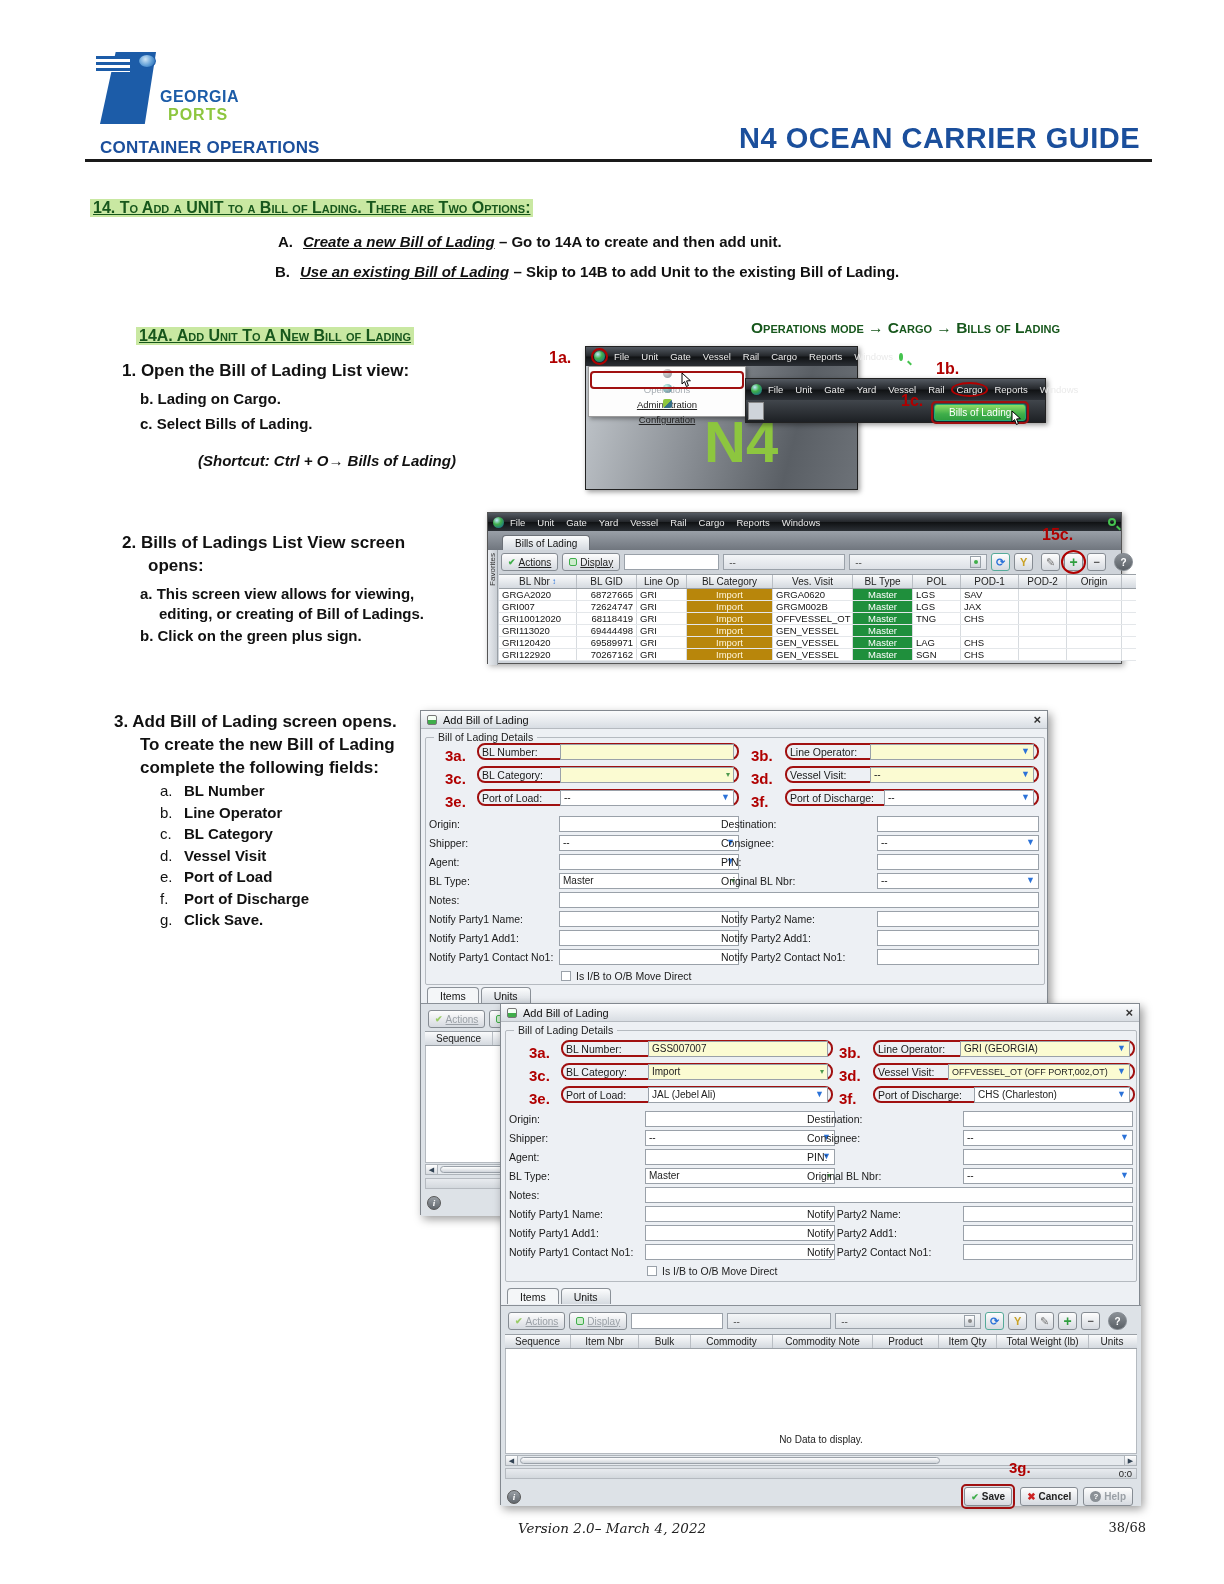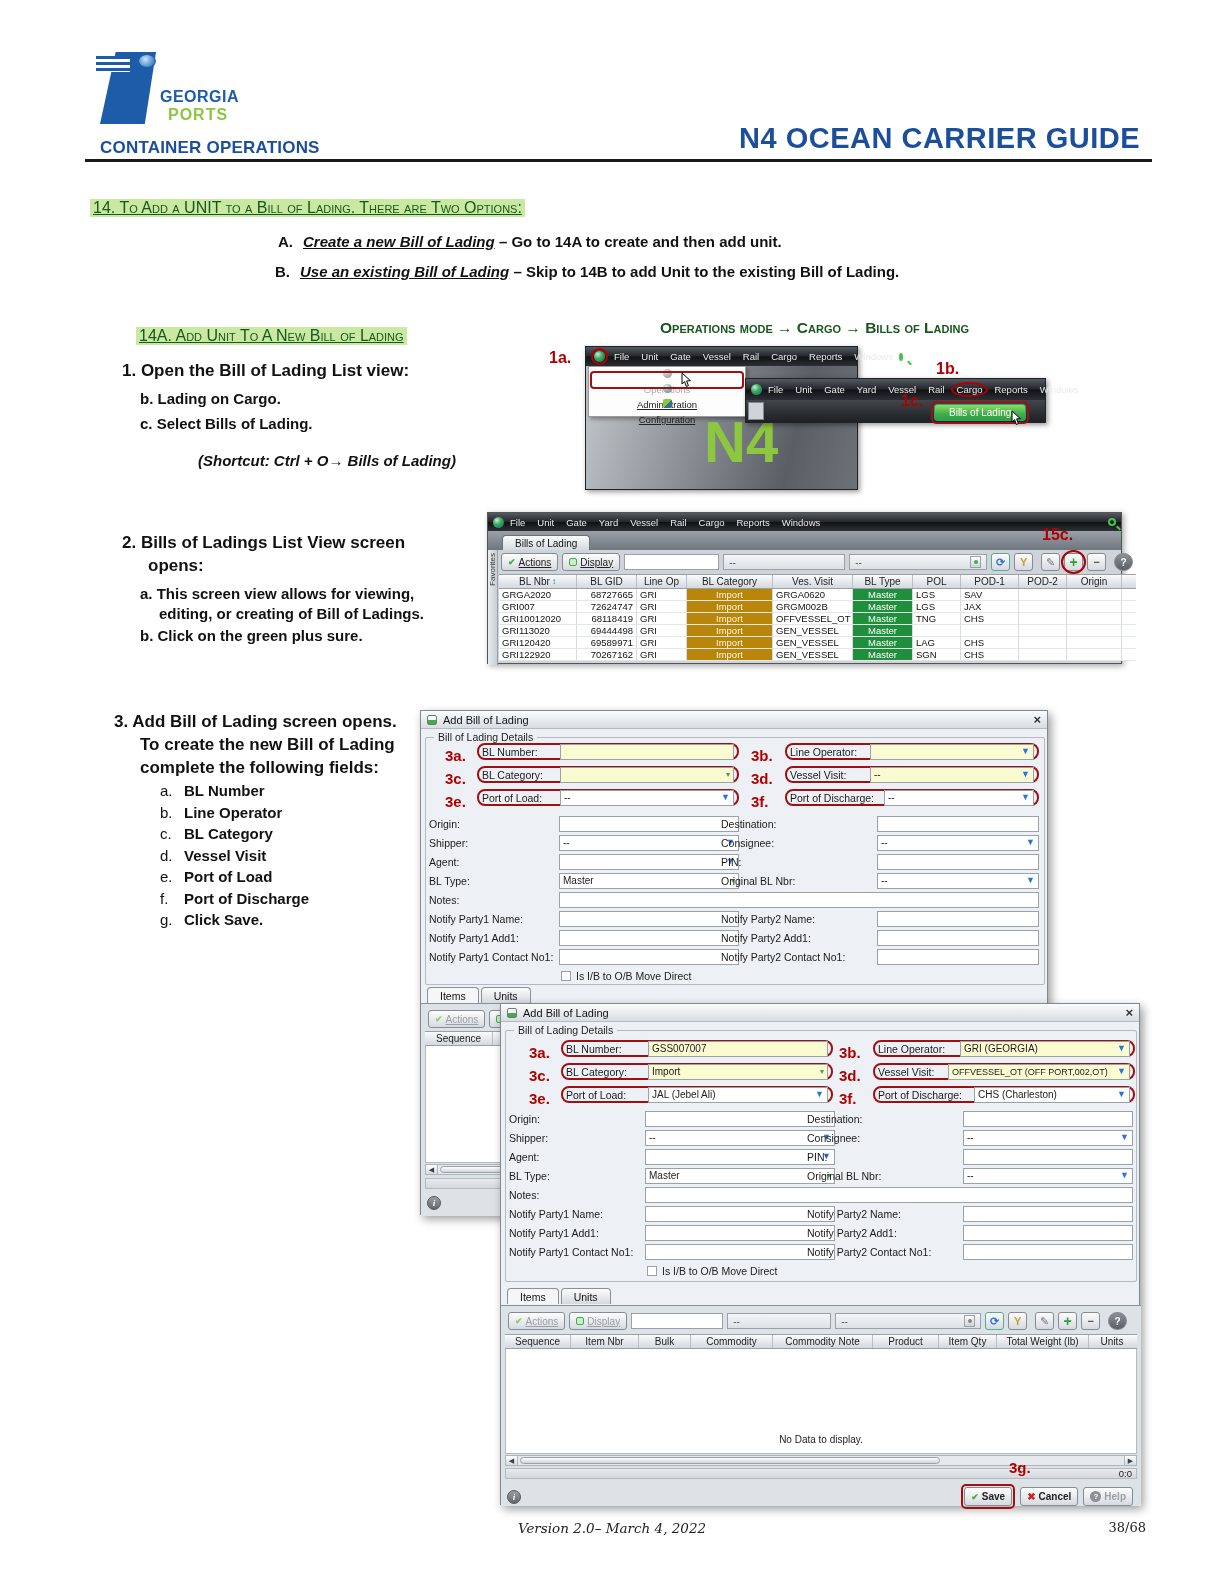--- a/index.html
+++ b/index.html
@@ -17,25 +17,25 @@
     background:repeating-linear-gradient(#1c5ca8 0 3px,#fff 3px 6px); }
   .logo-globe { left:138px; top:54px; width:18px; height:14px; border-radius:50%;
     background:radial-gradient(circle at 40% 35%, #cfe6f7, #5b9bd5 55%, #1c5ca8); border:1px solid #1c5ca8;}
   .brand1 { left:160px; top:88px; font-size:16px; font-weight:bold; color:#1c5ca8; letter-spacing:.5px;}
   .brand2 { left:168px; top:106px; font-size:16px; font-weight:bold; color:#8dc63f; letter-spacing:1px;}
   .hdr-left { left:100px; top:138px; font-size:17px; font-weight:bold; color:#1b4f9c; letter-spacing:.2px;}
   .hdr-right { right:84px; top:122px; font-size:29px; font-weight:bold; color:#1b4f9c; letter-spacing:.5px;}
   .hdr-rule { left:85px; top:159px; width:1067px; height:3px; background:#1a1a1a; }
 
   
-  .gh { display:inline-block; background:#c9e8a2; color:#17571c; font-weight:normal;
+  .gh { display:inline-block; background:#c9e8a2; color:#17571c; font-weight:bold;
         font-variant:small-caps; text-decoration:underline; padding:0 3px; }
   .h14  { left:90px;  top:199px; font-size:16px; }
   .h14a { left:104px; top:327px; font-size:16px;padding-left:32px; }
-  .crumb { left:660px; top:319px; width:400px; text-align:left; color:#17571c;
+  .crumb { left:660px; top:319px; width:400px; text-align:right; color:#17571c;
            font-weight:bold; font-variant:small-caps; font-size:15.5px; }
   .opt { font-size:15px; font-weight:bold; color:#111; display:flex; gap:10px; }
   .opt .lnk { text-decoration:underline;font-style:italic; }
   .optA { left:278px; top:233px; } .optB { left:275px; top:263px; }
   .step-title { font-size:17px; font-weight:bold; color:#111; line-height:23px;
                 white-space:pre-line; padding-left:26px; text-indent:-26px;}
   .st1 { left:122px; top:359px; }
   .st2 { left:122px; top:531px; width:360px;}
   .st3 { left:114px; top:710px; width:330px;}
   .step-items { font-size:15px; font-weight:bold; color:#111; }
@@ -235,21 +235,21 @@
   </div>
   <div class="abs shortcut">(Shortcut: Ctrl + O→ Bills of Lading)</div>
 
   <div class="abs step-title st2">2. Bills of Ladings List View screen
 opens:</div>
   <div class="abs step-items s2items">
 
       <div class="it">a. This screen view allows for viewing,
 editing, or creating of Bill of Ladings.</div>
 
-      <div class="it">b. Click on the green plus sure.</div>
+      <div class="it">b. Click on the green plus sign.</div>
 
   </div>
 
   <div class="abs step-title st3">3. Add Bill of Lading screen opens.
 To create the new Bill of Lading
 complete the following fields:</div>
   <div class="abs s3items">
 
       <div class="row">
         <span class="n">a.</span>

